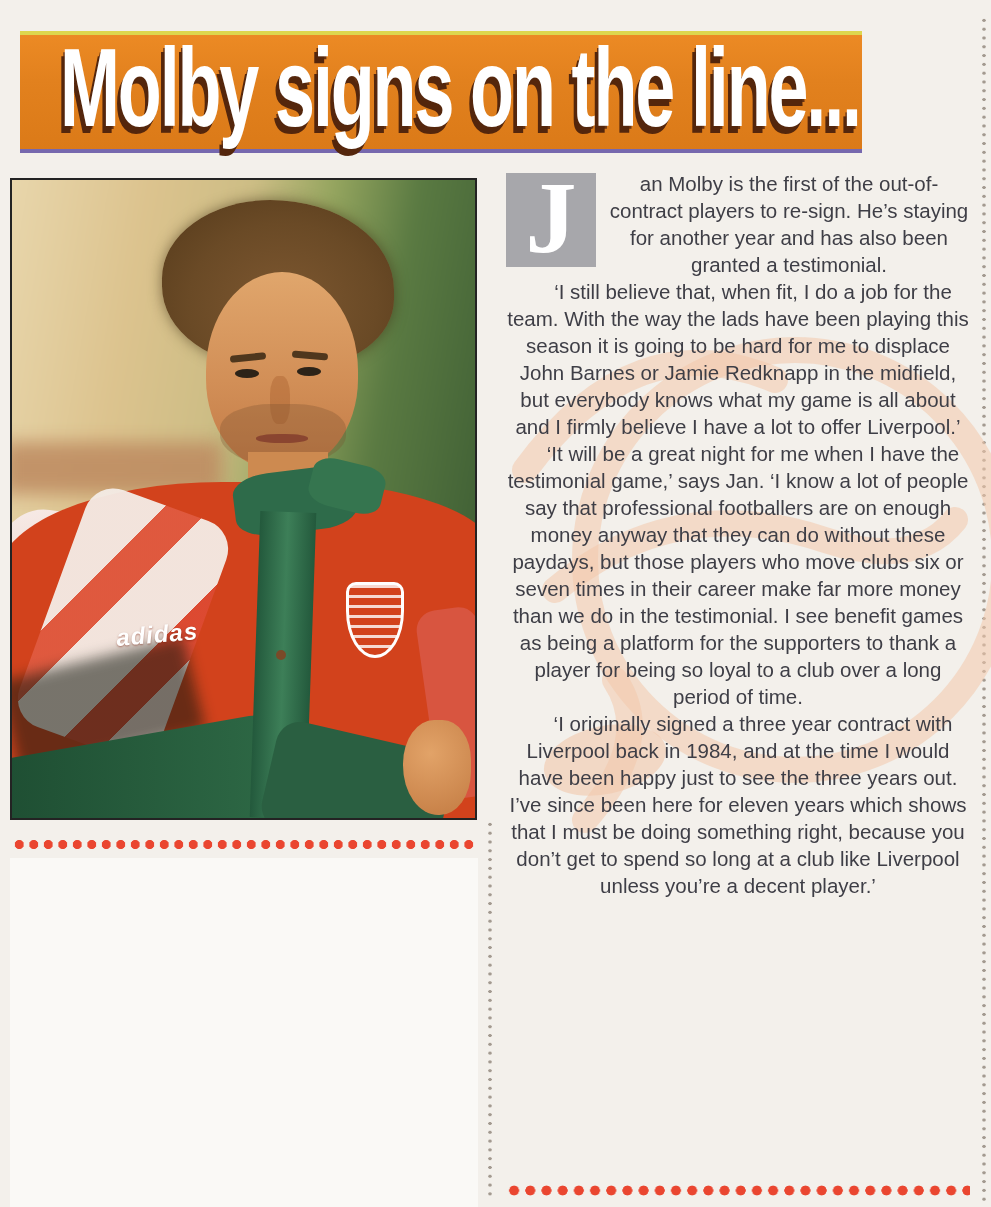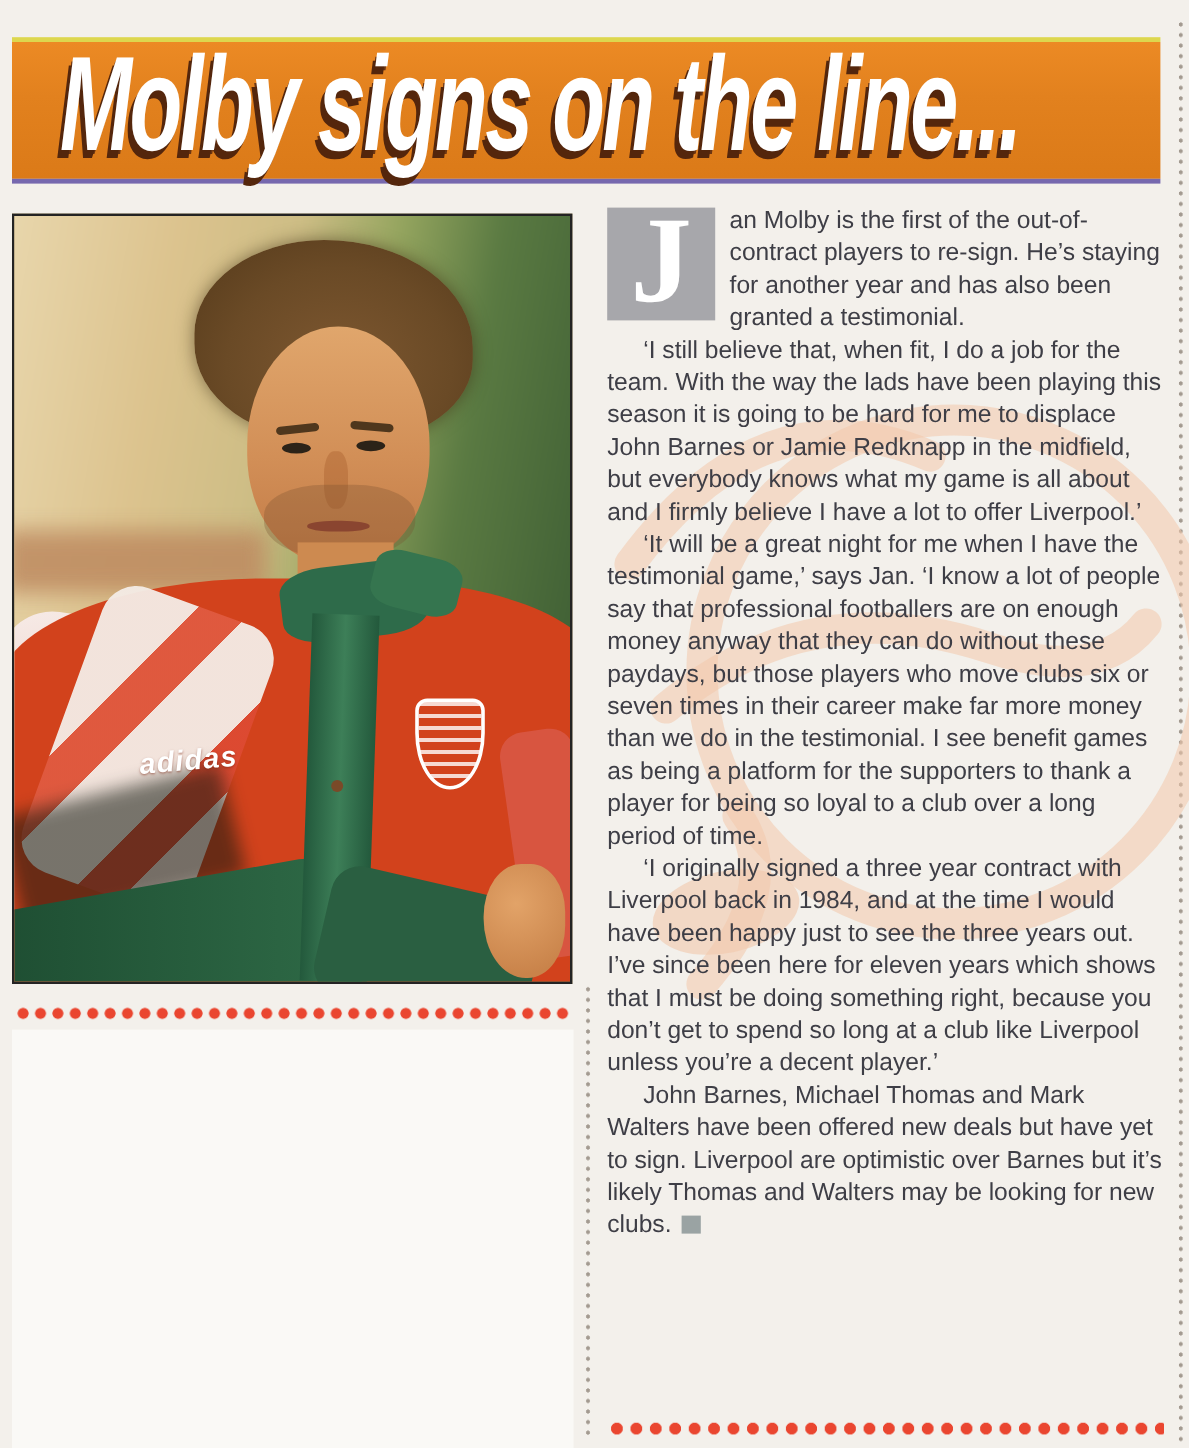--- a/index.html
+++ b/index.html
@@ -3,27 +3,26 @@
 <meta charset="utf-8">
 <style>
   html,body{margin:0;padding:0;}
   body{
     width:991px;height:1207px;position:relative;overflow:hidden;
     background:#f3f0eb;
     font-family:"Liberation Sans",sans-serif;
   }
   
   .banner{
-    position:absolute;left:10px;top:31px;width:957px;height:122px;
+    position:absolute;left:20px;top:31px;width:842px;height:122px;
     background:linear-gradient(180deg,#ec8a24 0%,#e2811e 40%,#db7a18 100%);
     border-top:4px solid #ddd74e;
     border-bottom:4px solid #7668ae;
     box-sizing:border-box;
     overflow:visible;
-    font-style:italic;
   }
   .banner h1{
     margin:0;position:absolute;left:40px;top:50%;
     font-family:"Liberation Sans",sans-serif;
     font-weight:700;font-size:100px;letter-spacing:-3px;white-space:nowrap;
     color:#ffffff;
     text-shadow:-5px 6px 0 #54260c,-2px 3px 0 #6b3513;
     transform:translateY(-54%) scale(0.72,1.12);
     transform-origin:left center;
   }
@@ -131,21 +130,21 @@
     background-size:6px 8.8px;
   }
   .blank-patch{position:absolute;left:10px;top:858px;width:468px;height:349px;background:#faf9f6;}
   
   .watermark{position:absolute;left:495px;top:260px;width:496px;height:600px;z-index:1;pointer-events:none;}
   
   .article{
     position:absolute;left:506px;top:170px;width:464px;z-index:2;
     font-size:20.5px;line-height:27px;color:#3e3e46;
   }
-  .article p{margin:0;text-indent:30px;}
+  .article p{margin:0;text-indent:30px;text-align:center;}
   .article p.first{text-indent:0;}
   .dropcap{
     float:left;width:90px;height:94px;margin:3px 12px 6px 0;
     background:#a7a7ab;
     display:flex;align-items:center;justify-content:center;
     font-family:"Liberation Serif",serif;font-weight:700;font-size:102px;
     color:#ffffff;line-height:1;padding-bottom:4px;box-sizing:border-box;
   }
   .endmark{
     display:inline-block;width:16px;height:15px;background:#9aa3a3;
@@ -207,15 +206,14 @@
 </svg>
 
 <div class="article">
   <div class="article-flow">
     <div class="dropcap">J</div>
 
   <p class="first">an Molby is the first of the out-of-contract players to re-sign. He’s staying for another year and has also been granted a testimonial.</p>
       <p>‘I still believe that, when fit, I do a job for the team. With the way the lads have been playing this season it is going to be hard for me to displace John Barnes or Jamie Redknapp in the midfield, but everybody knows what my game is all about and I firmly believe I have a lot to offer Liverpool.’</p>
       <p>‘It will be a great night for me when I have the testimonial game,’ says Jan. ‘I know a lot of people say that professional footballers are on enough money anyway that they can do without these paydays, but those players who move clubs six or seven times in their career make far more money than we do in the testimonial. I see benefit games as being a platform for the supporters to thank a player for being so loyal to a club over a long period of time.</p>
       <p>‘I originally signed a three year contract with Liverpool back in 1984, and at the time I would have been happy just to see the three years out. I’ve since been here for eleven years which shows that I must be doing something right, because you don’t get to spend so long at a club like Liverpool unless you’re a decent player.’</p>
-      <p>John Barnes, Michael Thomas and Mark Walters have been offered new deals but have yet to sign. Liverpool are optimistic over Barnes but it’s likely Thomas and Walters may be looking for new clubs.<span class="endmark"></span></p>
     </div>
 </div>
 
 </body></html>

